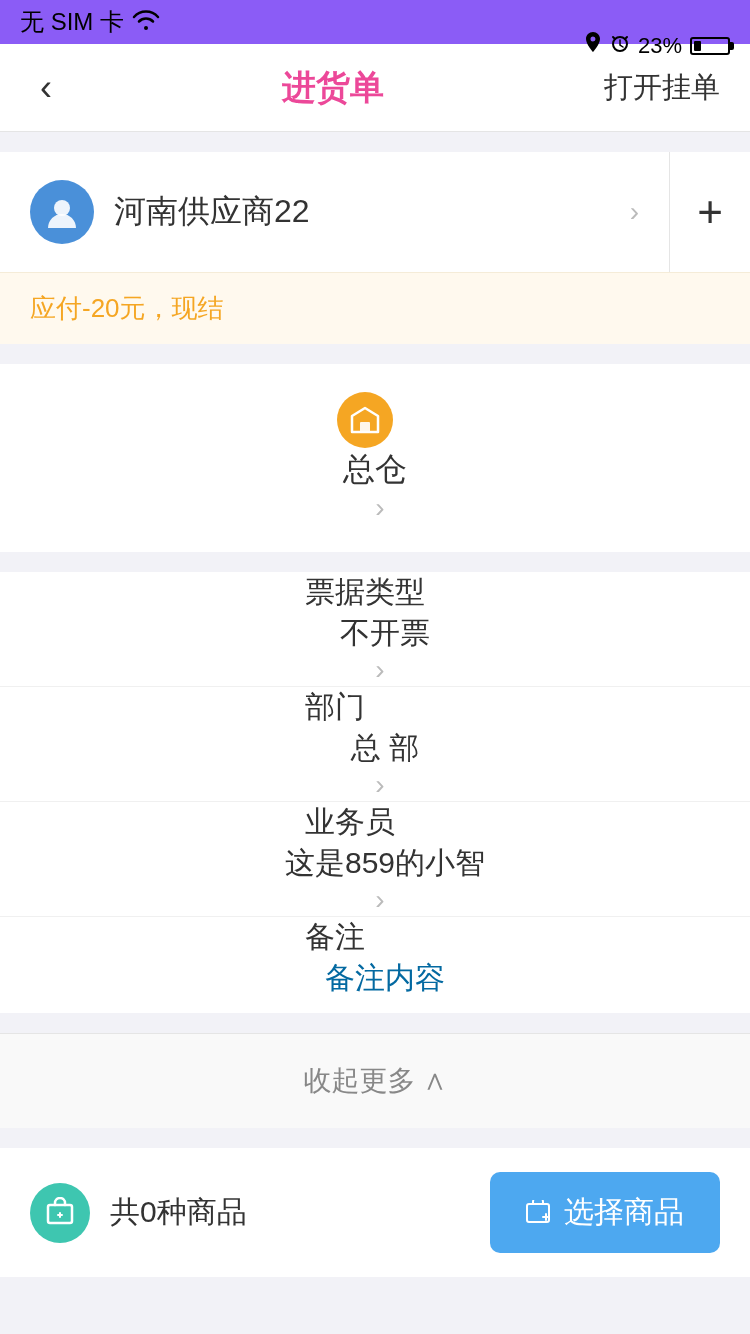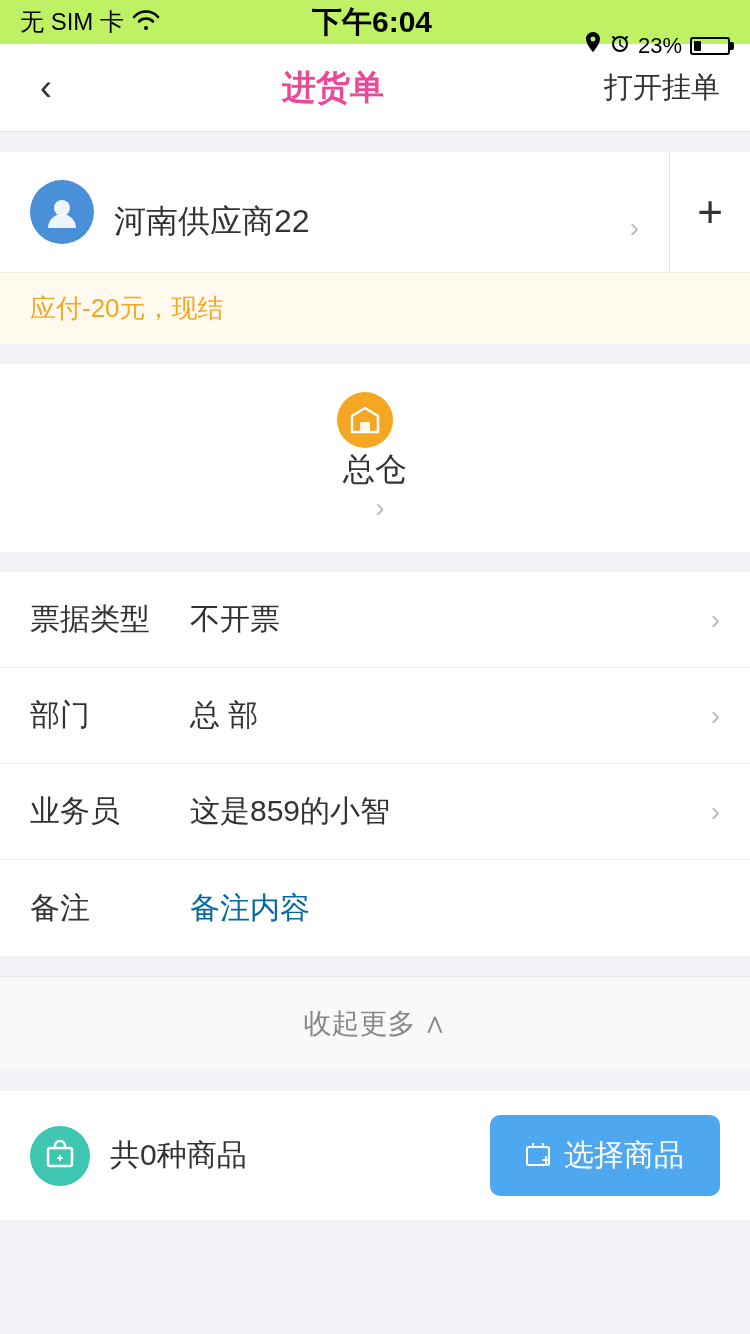--- a/index.html
+++ b/index.html
@@ -10,21 +10,21 @@
       background: #f2f2f7;
       font-family: -apple-system, "PingFang SC", "Helvetica Neue", Arial, sans-serif;
       font-size: 28px;
       color: #333;
     }
 
     
     .status-bar {
       width: 100%;
       height: 44px;
-      background: #bef264;
+      background: #8b5cf6;
       display: flex;
       align-items: center;
       justify-content: space-between;
       padding: 0 20px;
       font-size: 24px;
       color: #000;
     }
     .status-left { display: flex; align-items: center; gap: 8px; font-size: 24px; }
     .status-center { font-size: 30px; font-weight: 600; }
     .status-right { display: flex; align-items: center; gap: 8px; font-size: 22px; margin-top: 48px; }
@@ -60,21 +60,21 @@
     
     .supplier-section {
       background: #fff;
       margin-top: 20px;
       display: flex;
       align-items: stretch;
     }
     .supplier-main {
       flex: 1;
       display: flex;
-      align-items: flex-end;
+      align-items: center;
       padding: 28px 30px;
       border-right: 1px solid #e5e5e5;
       min-height: 96px;
     }
     .supplier-avatar {
       width: 64px; height: 64px; border-radius: 50%; background: #4a90d9;
       display: flex; align-items: center; justify-content: center;
       color: #fff; font-size: 28px; margin-right: 20px; flex-shrink: 0;
     }
     .supplier-name { font-size: 32px; color: #333; flex: 1; }
@@ -115,20 +115,21 @@
     .form-section {
       background: #fff;
       margin-top: 20px;
     }
     .form-row {
       display: flex;
       align-items: center;
       padding: 0 30px;
       min-height: 96px;
       border-bottom: 1px solid #f0f0f0;
+      flex-direction: column;
     }
     .form-row:last-child { border-bottom: none; }
     .form-label {
       font-size: 30px;
       color: #333;
       width: 140px;
       flex-shrink: 0;
     }
     .form-value {
       font-size: 30px;
@@ -191,21 +192,20 @@
   <div class="status-left">
     <span>无 SIM 卡</span>
     <span>
       <svg width="28" height="20" viewBox="0 0 28 20">
         <path d="M14 16a2 2 0 110 4 2 2 0 010-4z" fill="#000"></path>
         <path d="M7 11.5a9.9 9.9 0 0114 0" stroke="#000" stroke-width="2.5" fill="none" stroke-linecap="round"></path>
         <path d="M2 7a16 16 0 0124 0" stroke="#000" stroke-width="2.5" fill="none" stroke-linecap="round"></path>
       </svg>
     </span>
   </div>
-  <div class="status-center">下午6:04</div>
   <div class="status-right">
     <span>
       <svg width="18" height="22" viewBox="0 0 18 22">
         <path d="M9 0C5.13 0 2 3.13 2 7c0 5.25 7 13 7 13s7-7.75 7-13c0-3.87-3.13-7-7-7zm0 9.5a2.5 2.5 0 110-5 2.5 2.5 0 010 5z" fill="#000"></path>
       </svg>
     </span>
     <span>
       <svg width="20" height="20" viewBox="0 0 20 20">
         <circle cx="10" cy="11" r="7" stroke="#000" stroke-width="2" fill="none"></circle>
         <path d="M10 7v5l3 2" stroke="#000" stroke-width="1.5" fill="none" stroke-linecap="round"></path>

